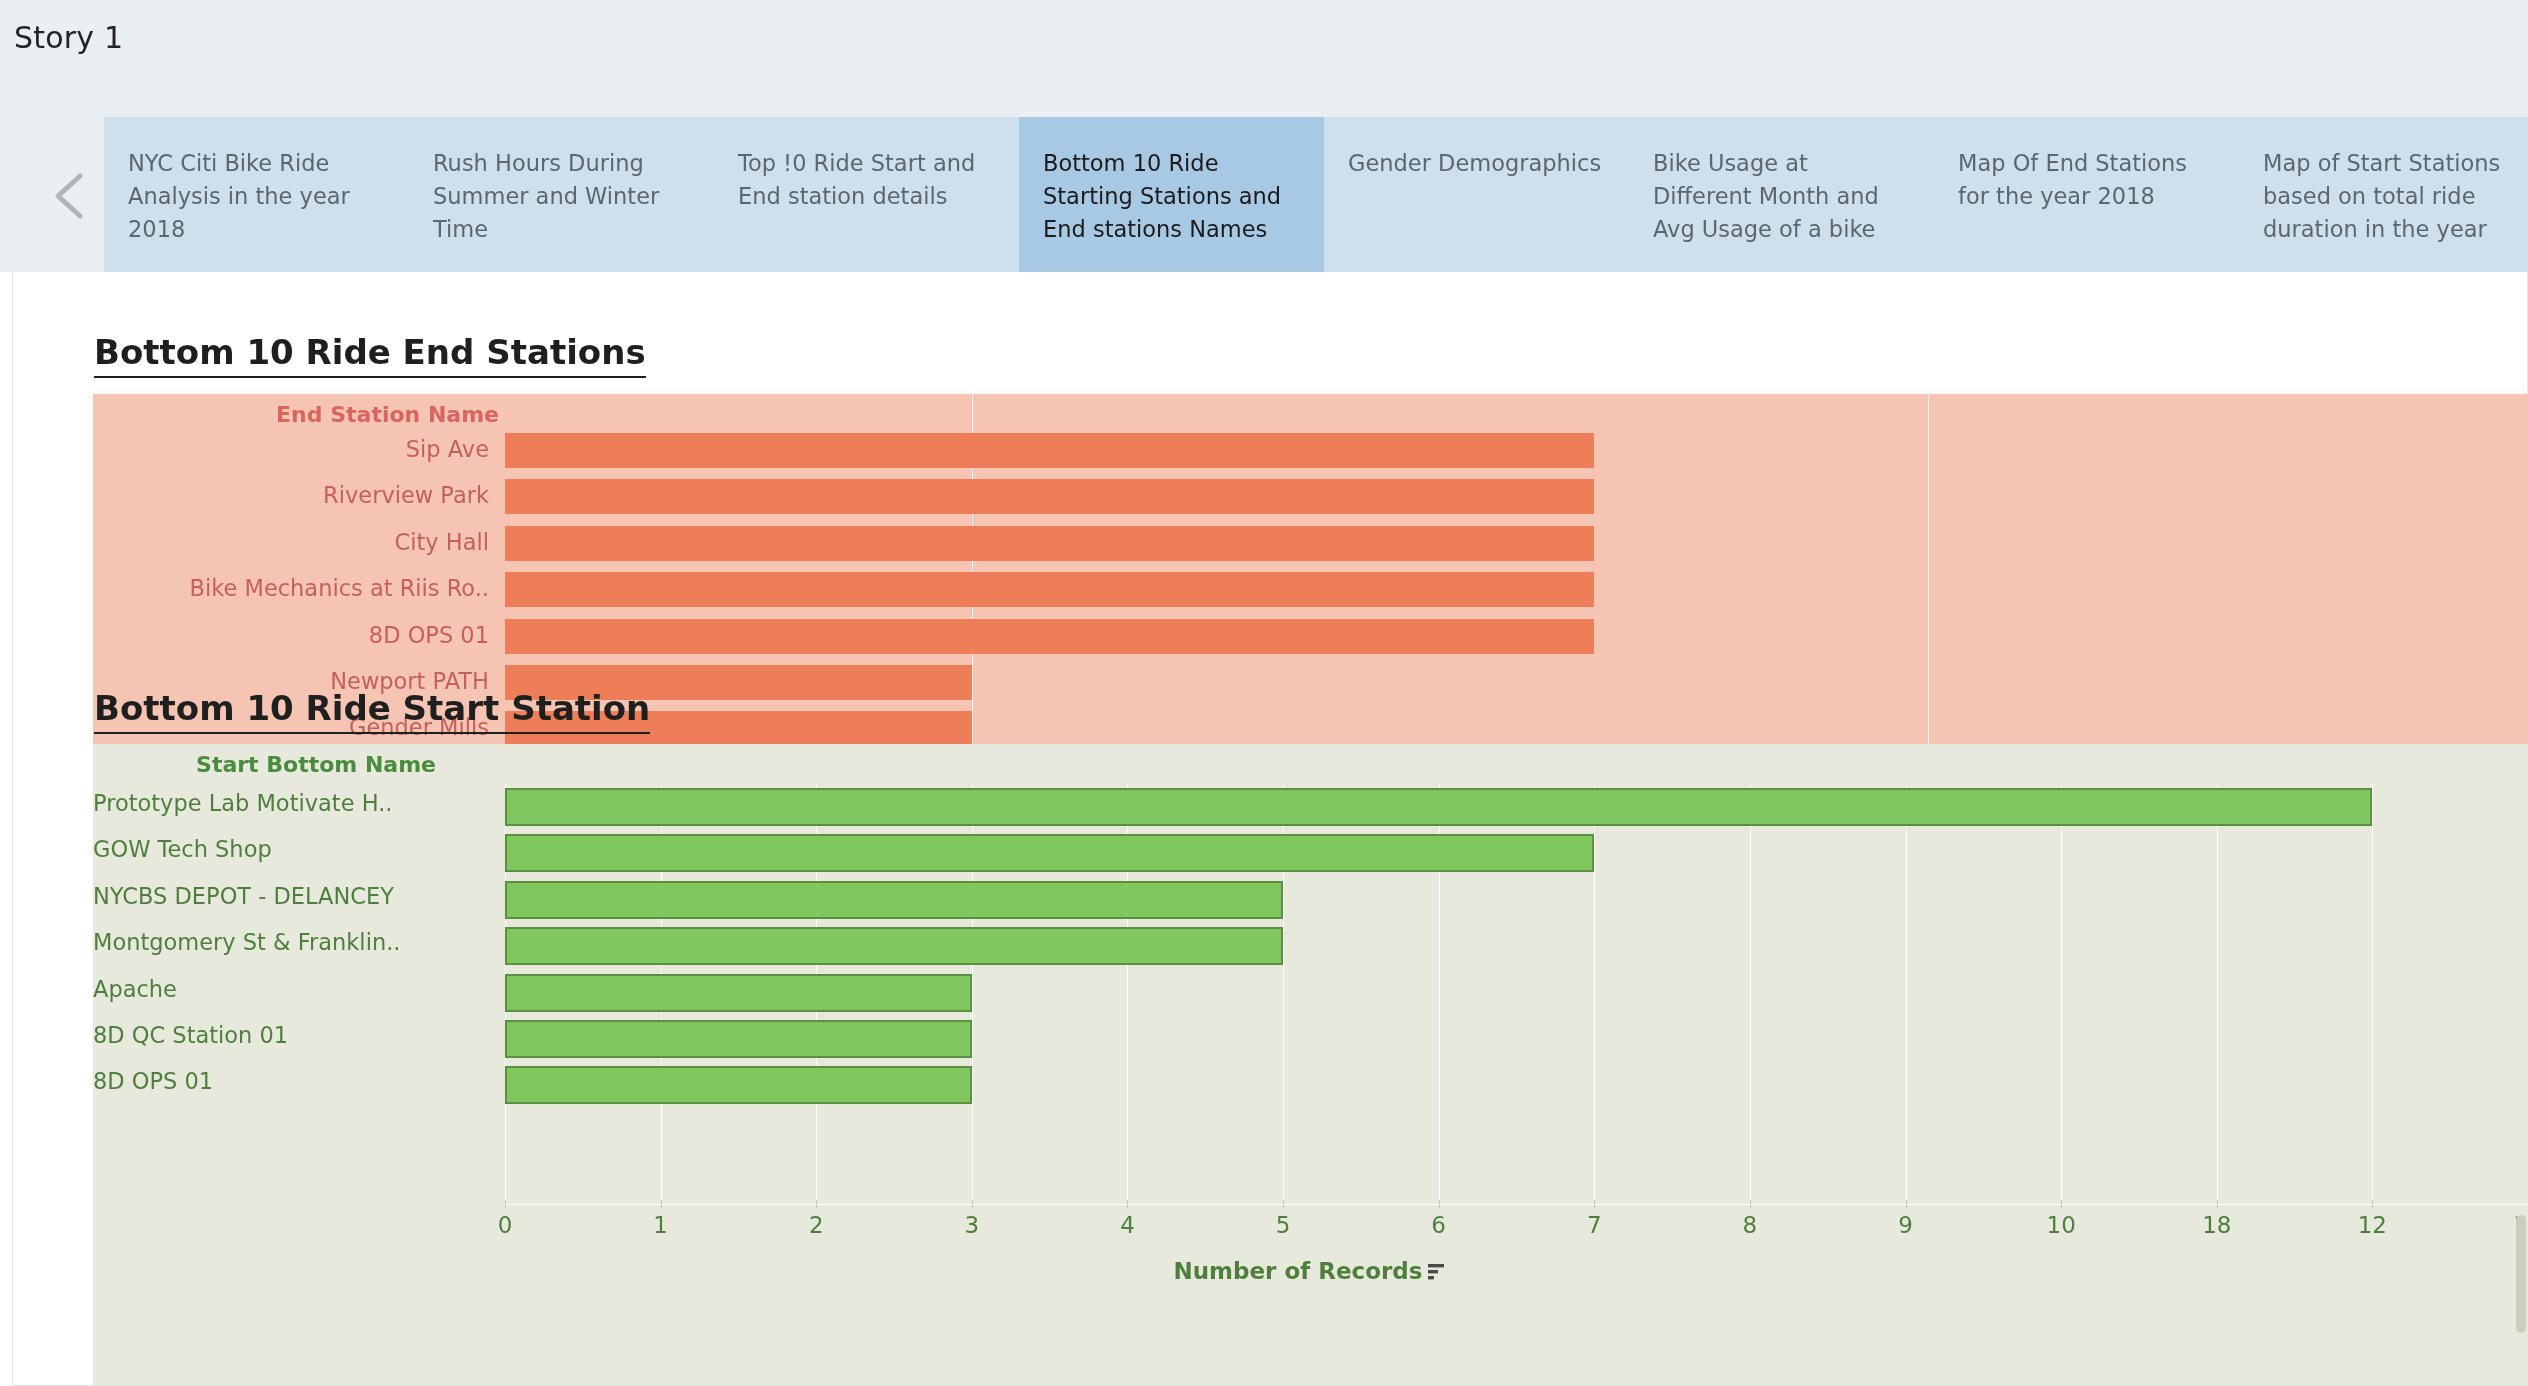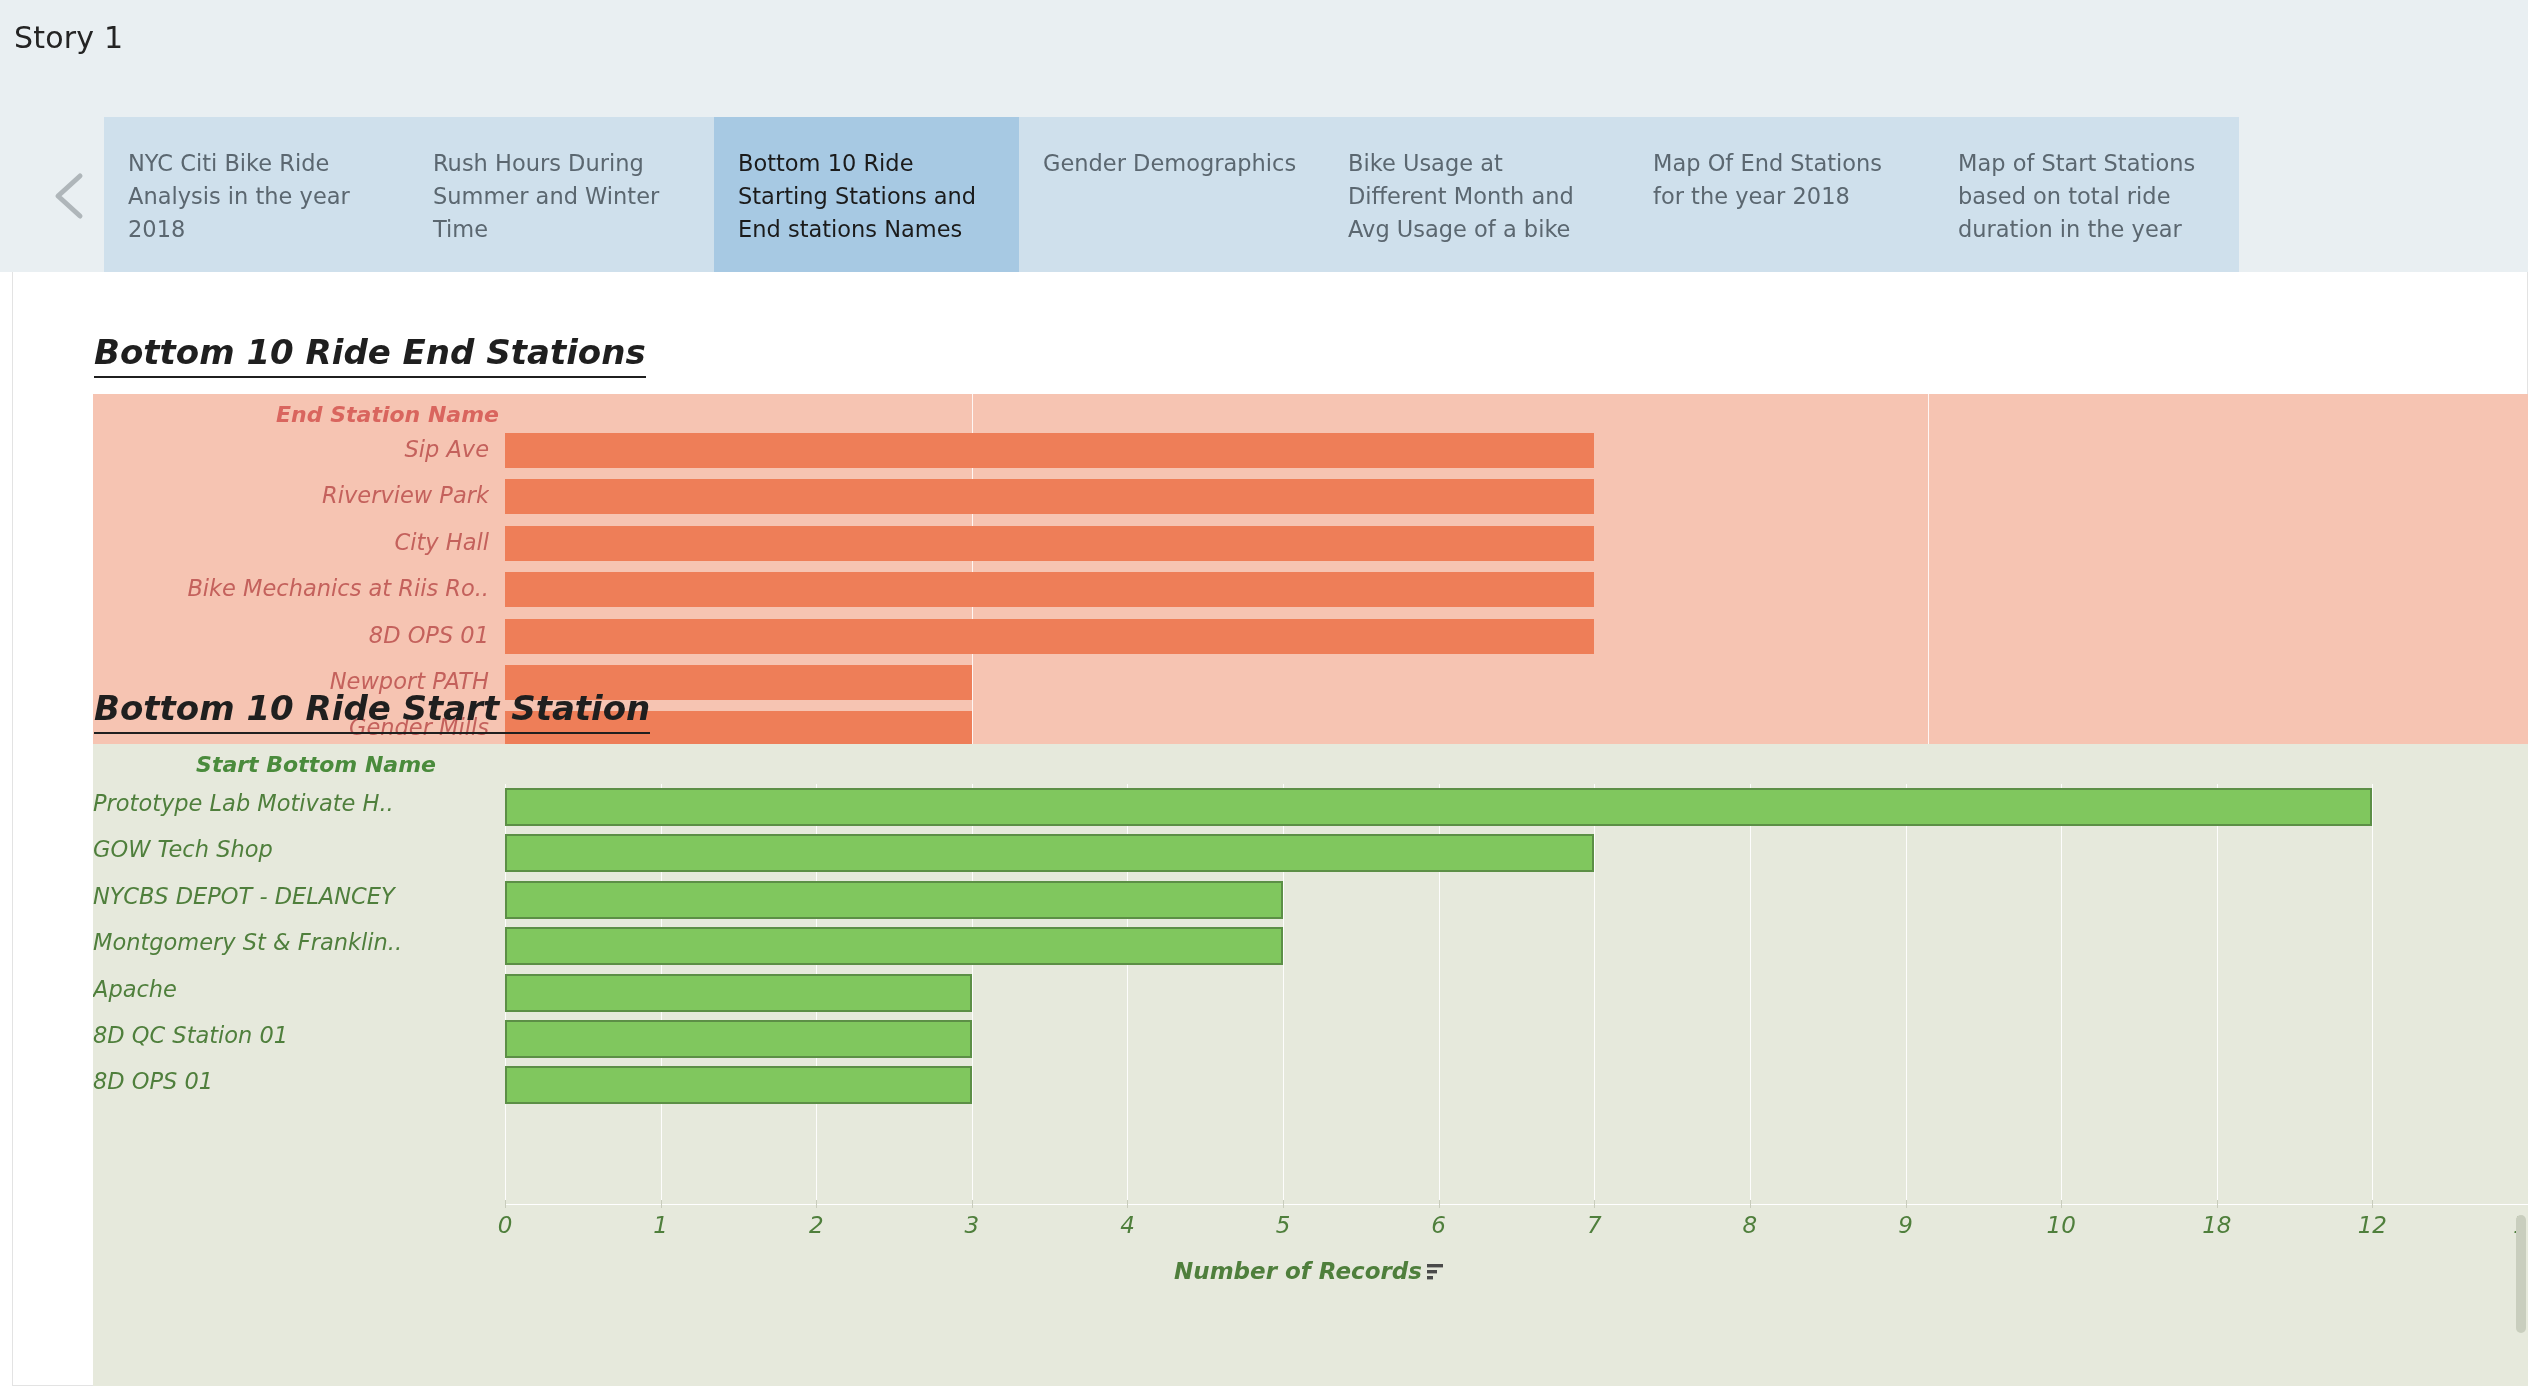--- a/index.html
+++ b/index.html
@@ -38,21 +38,21 @@
     color: #5B6770; font-weight: 400;
     cursor: pointer; overflow: hidden;
   }
   .story-tab.active {
     background: #A7C9E3; color: #1B1B1B;
   }
 
   
   .canvas {
     position: absolute; left: 0; top: 272px;
-    width: 2000px; height: 1114px; background: #ffffff; font-style: italic;
+    width: 2000px; height: 1114px; background: #ffffff;
   }
   .sheet-border {
     position: absolute; left: 12px; top: 0; width: 2516px; height: 1114px;
     border-left: 1px solid #E3E3E3; border-right: 1px solid #E3E3E3;
     border-bottom: 1px solid #E3E3E3;
   }
 
   
   .chart-one-title {
     position: absolute; left: 94px; top: 60px;
@@ -149,20 +149,21 @@
 
   <div class="nav-arrow">
     <svg width="50" height="52" viewBox="0 0 50 52" aria-hidden="true">
       <path d="M34 6 L12 26 L34 46" fill="none" stroke="#AFB6BA" stroke-width="5" stroke-linecap="round" stroke-linejoin="round"></path>
     </svg>
   </div>
 
   <div class="tabs-strip">
     <div class="story-tab">NYC Citi Bike Ride Analysis in the year 2018</div>
     <div class="story-tab">Rush Hours During Summer and Winter Time</div>
+    <div class="story-tab">Top !0 Ride Start and End station details</div>
     <div class="story-tab active">Bottom 10 Ride Starting Stations and End stations Names</div>
     <div class="story-tab">Gender Demographics</div>
     <div class="story-tab">Bike Usage at Different Month and Avg Usage of a bike</div>
     <div class="story-tab">Map Of End Stations for the year 2018</div>
     <div class="story-tab">Map of Start Stations based on total ride duration in the year</div>
   </div>
 </div>
 
 <div class="canvas">
   <div class="sheet-border"></div>

